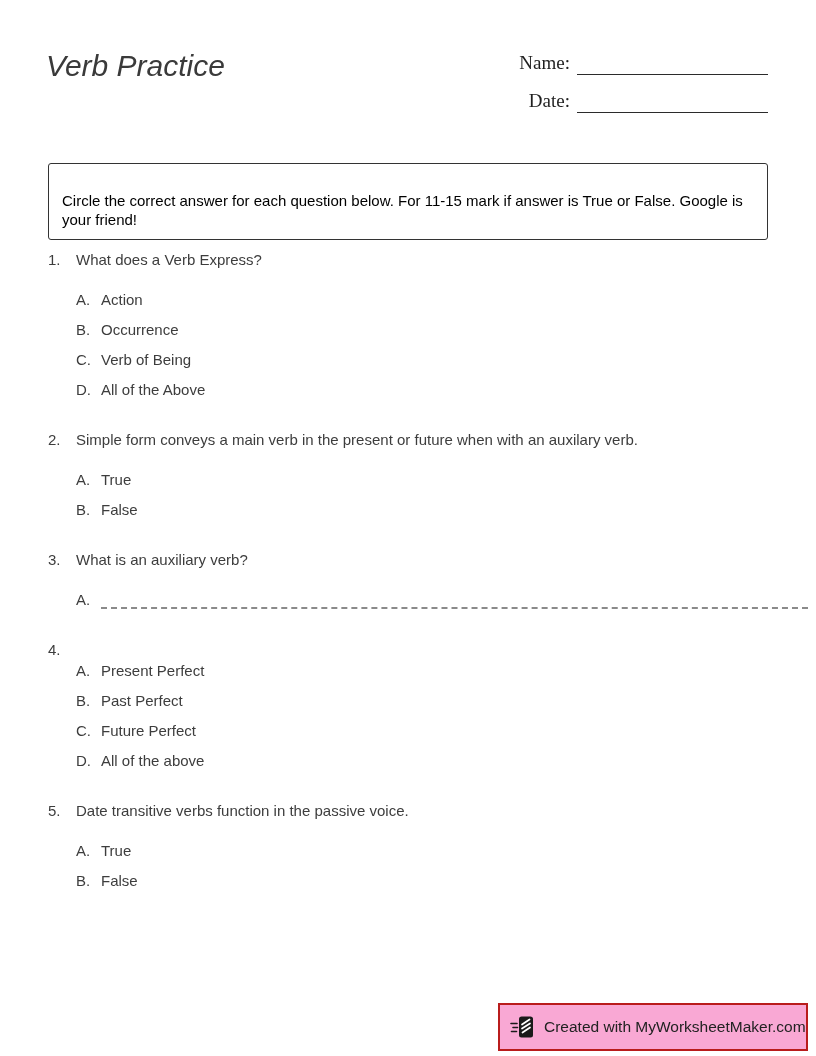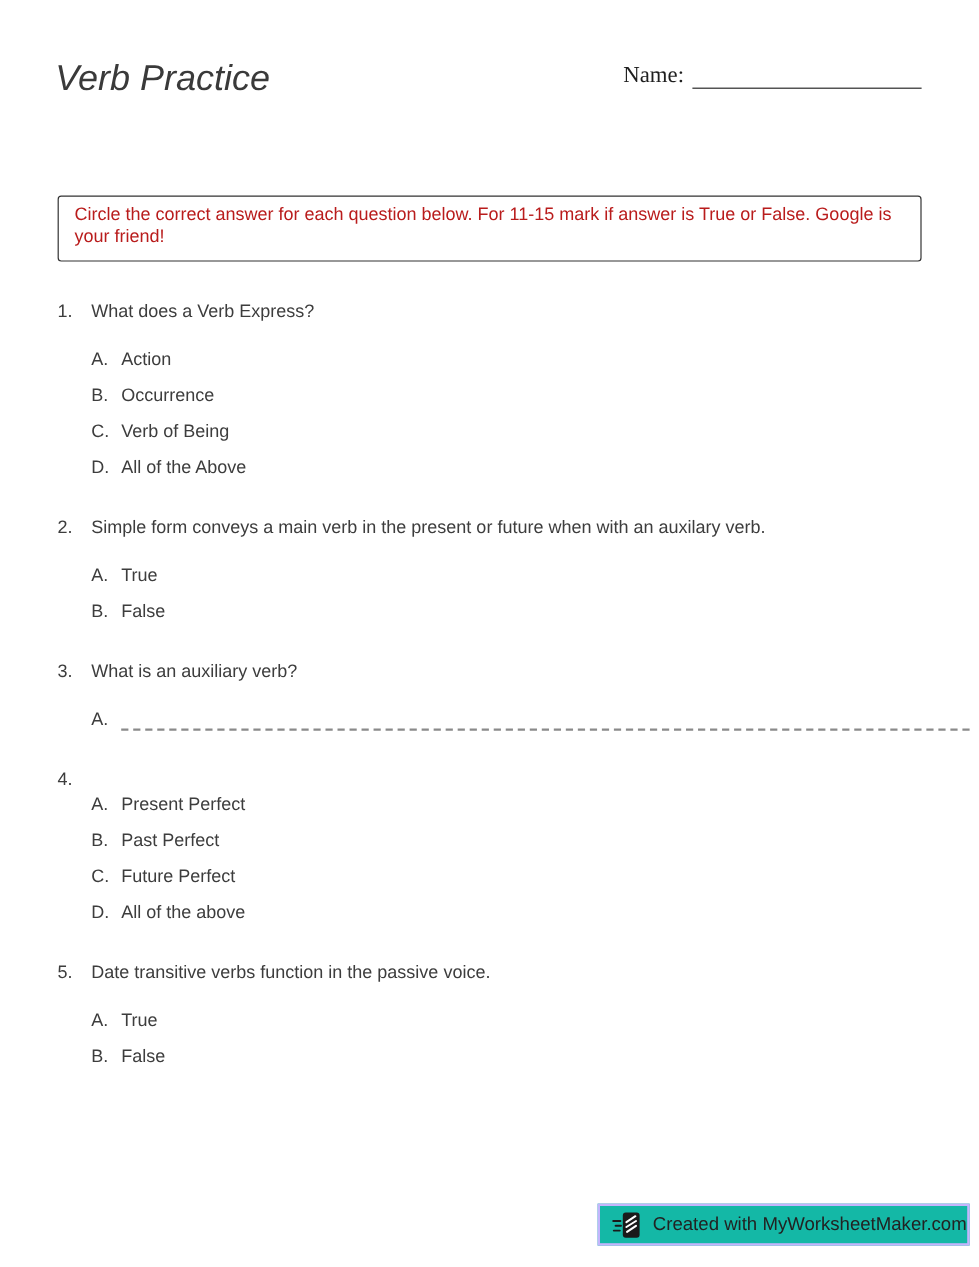--- a/index.html
+++ b/index.html
@@ -47,24 +47,24 @@
 
   
   .instructions {
     position: absolute;
     left: 48px;
     top: 163px;
     width: 720px;
     box-sizing: border-box;
     border: 1px solid #333333;
     border-radius: 3px;
-    padding: 5px 13px 10px 13px;
+    padding: 27px 13px 10px 13px;
     font-size: 15px;
     line-height: 19px;
-    color: #b91c1c;
+    color: #000000;
   }
 
   
   .questions {
     position: absolute;
     left: 48px;
     top: 250px;
     width: 760px;
     font-size: 15px;
     line-height: 19px;
@@ -82,24 +82,24 @@
     height: 17px;
     border-bottom: 2px dashed #8a8a8a;
   }
 
   
   .footer {
     position: absolute;
     top: 1003px;
     right: 8px;
     width: 310px;
-    height: 35px;
+    height: 48px;
     box-sizing: border-box;
-    border: 2px solid #c4b5fd;
-    background: #14b8a6;
+    border: 2px solid #b91c1c;
+    background: #f9a8d4;
     display: flex;
     align-items: center;
     padding: 0 8px 0 10px;
     gap: 8px;
     cursor: pointer;
   }
   .footer-text {
     font-size: 15.5px;
     color: #222222;
     white-space: nowrap;
@@ -108,20 +108,23 @@
 </style>
 </head>
 <body>
 
 <div class="page">
 
   <div class="title">Verb Practice</div>
 
   <div class="field-row field-name">
     <span>Name:</span><span class="rule"></span>
+  </div>
+  <div class="field-row field-date">
+    <span>Date:</span><span class="rule"></span>
   </div>
 
   <div class="instructions">Circle the correct answer for each question below. For 11-15 mark if answer is True or False. Google is your friend!</div>
 
   <div class="questions">
 
     <div class="question">
       <div class="q-num">1.</div>
       <div class="q-body">
         <div class="q-text">What does a Verb Express?</div>

